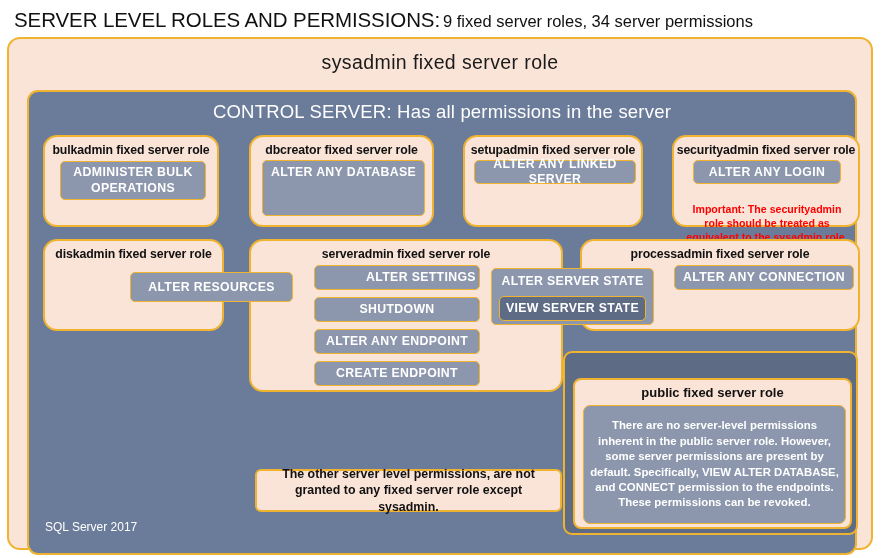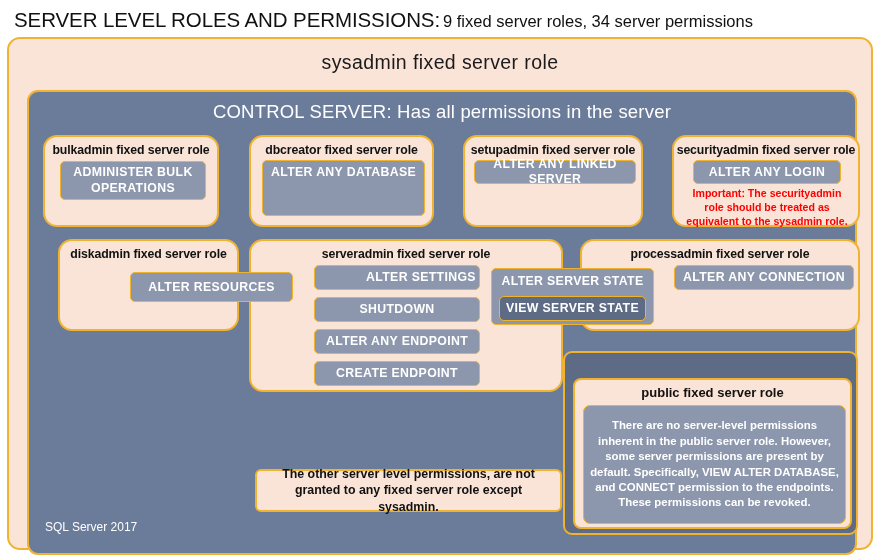--- a/index.html
+++ b/index.html
@@ -134,20 +134,21 @@
   }
 
   
   .note-red {
     position: absolute;
     color: #ff0000;
     font-size: 10.6px;
     font-weight: bold;
     text-align: center;
     line-height: 1.32;
+    margin-top: 16px;
   }
 
   
   .note-box {
     position: absolute;
     background: #fae4d8;
     border: 2px solid #f0b330;
     border-radius: 6px;
     box-sizing: border-box;
     color: #111111;
@@ -258,21 +259,21 @@
       <div class="role-card-title">setupadmin fixed server role</div>
       <div class="perm" style="left:9px; top:23px; width:162px; height:24px;">ALTER ANY LINKED SERVER</div>
     </div>
 
     <div class="role-card" style="left:643px; top:43px; width:188px; height:92px;">
       <div class="role-card-title">securityadmin  fixed server role</div>
       <div class="perm" style="left:19px; top:23px; width:148px; height:24px;">ALTER ANY LOGIN</div>
       <div class="note-red" style="left:8px; top:50px; width:170px;">Important:  The securityadmin role should  be treated as equivalent to the sysadmin role.</div>
     </div>
 
-    <div class="role-card" style="left:29px; top:147px; width:181px; height:92px;">
+    <div class="role-card" style="left:14px; top:147px; width:181px; height:92px;">
       <div class="role-card-title">diskadmin  fixed server role</div>
     </div>
 
     <div class="role-card" style="left:220px; top:147px; width:314px; height:153px;">
       <div class="role-card-title">serveradmin fixed server role</div>
       <div class="perm" style="left:63px; top:24px; width:166px; height:25px;padding-left:48px;">ALTER SETTINGS</div>
       <div class="perm" style="left:63px; top:56px; width:166px; height:25px;">SHUTDOWN</div>
       <div class="perm" style="left:63px; top:88px; width:166px; height:25px;">ALTER ANY ENDPOINT</div>
       <div class="perm" style="left:63px; top:120px; width:166px; height:25px;">CREATE  ENDPOINT</div>
     </div>

